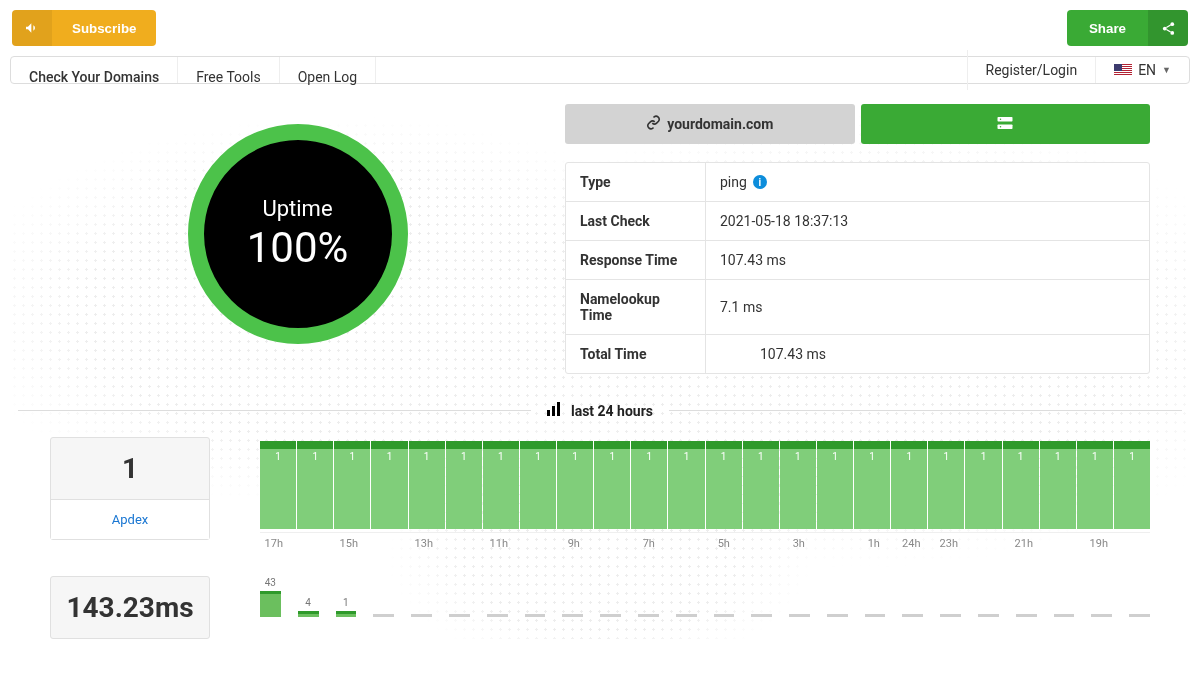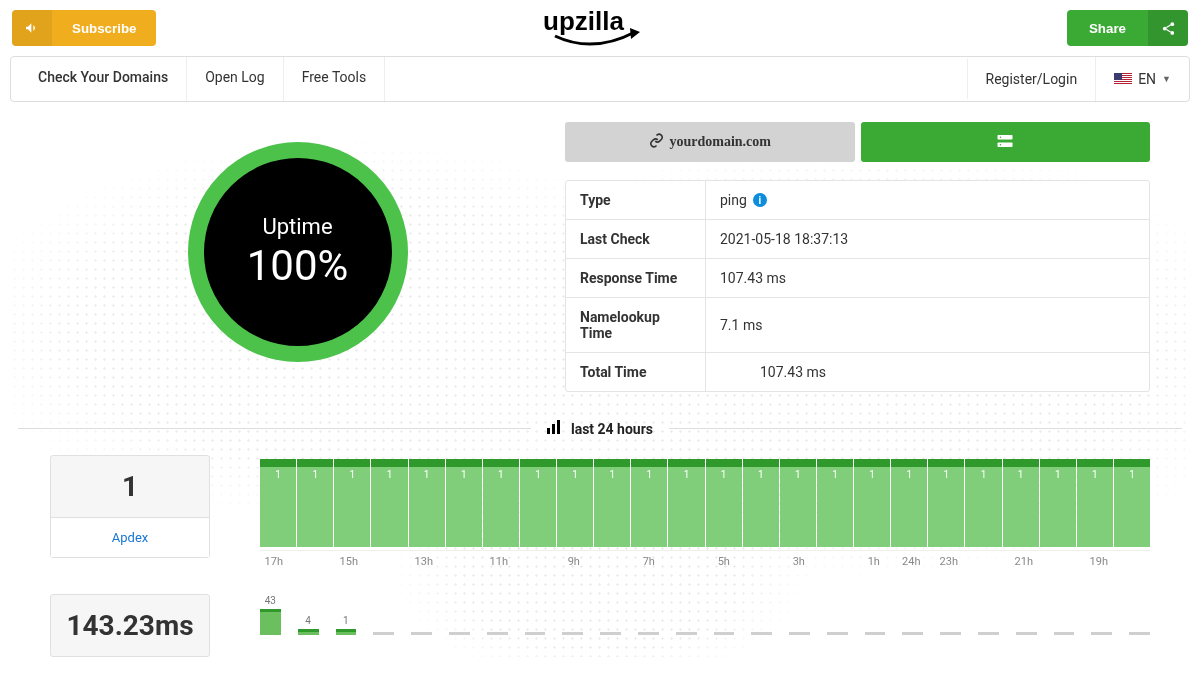--- a/index.html
+++ b/index.html
@@ -5,41 +5,41 @@
   * { box-sizing: border-box; margin: 0; padding: 0; }
   body { font-family: -apple-system, BlinkMacSystemFont, "Segoe UI", Roboto, Arial, sans-serif; background: #fff; color: #333; font-size: 14px; }
   .header { display: flex; align-items: center; justify-content: space-between; padding: 10px 12px; }
   .subscribe-btn { background: #f0ad1e; color: #fff; border: none; padding: 0; border-radius: 4px; font-weight: bold; display: flex; align-items: center; cursor: pointer; overflow:hidden; height:36px;}
   .subscribe-btn .icon-part{width:40px;height:100%;display:flex;align-items:center;justify-content:center;background:rgba(0,0,0,0.06);}
   .subscribe-btn .text-part{padding:0 20px;}
   .logo { position:absolute; left:50%; transform:translateX(-50%); display:flex; align-items:center; }
   .share-btn { background: #3aaa35; color: #fff; border: none; border-radius: 4px; display: flex; align-items: center; cursor: pointer; overflow:hidden; height:36px;}
   .share-btn .text-part{padding:0 22px; font-weight:600;}
   .share-btn .icon-part{width:40px;height:100%;display:flex;align-items:center;justify-content:center;background:rgba(0,0,0,0.12);}
-  .navbar { border: 1px solid #ddd; border-radius: 4px; margin: 0 10px 10px 10px; display: flex; height: 46px; padding-left: 9px; }
+  .navbar { border: 1px solid #ddd; border-radius: 4px; margin: 0 10px 10px 10px; display: flex; height: 28px; }
   .nav-left { display: flex; flex:1;}
   .nav-item { padding: 12px 18px; cursor: pointer; color: #333; border-right: 1px solid #eee; white-space:nowrap;}
   .nav-item:first-child { font-weight:500; }
   .nav-right { display: flex; align-items:center; }
   .nav-divider { border-left:1px solid #eee; padding:12px 18px; cursor:pointer;}
   .lang { display:flex; align-items:center; gap:6px; padding:0 18px; border-left:1px solid #eee; height:100%;}
   .flag { width:18px; height:12px; display:inline-block; background: linear-gradient(to bottom, #b22234 0 8%, #fff 8% 16%, #b22234 16% 24%, #fff 24% 32%, #b22234 32% 40%, #fff 40% 48%, #b22234 48% 56%, #fff 56% 64%, #b22234 64% 72%, #fff 72% 80%, #b22234 80% 88%, #fff 88% 100%); position:relative;}
   .flag::before{content:"";position:absolute;left:0;top:0;width:8px;height:7px;background:#3c3b6e;}
   .content { margin: 10px; border:0; position:relative; padding-top:10px;}
   .world-bg { position:absolute; inset:0; overflow:hidden; z-index:0; opacity:0.25; pointer-events:none;}
   .dot-map { width:100%; height:100%; background-image: radial-gradient(#bbb 1.2px, transparent 1.2px); background-size: 9px 9px; -webkit-mask-image: radial-gradient(ellipse 55% 60% at 28% 40%, #000 40%, transparent 60%), radial-gradient(ellipse 60% 70% at 72% 45%, #000 40%, transparent 60%), radial-gradient(ellipse 30% 35% at 50% 85%, #000 40%, transparent 60%); mask-image: radial-gradient(ellipse 55% 60% at 28% 40%, #000 40%, transparent 60%), radial-gradient(ellipse 60% 70% at 72% 45%, #000 40%, transparent 60%), radial-gradient(ellipse 30% 35% at 50% 85%, #000 40%, transparent 60%);}
   .top-section { display:flex; gap:20px; padding:0 40px 10px 40px; position:relative; z-index:1;}
   .left-col { flex: 0 0 45%; display:flex; justify-content:center; align-items:flex-start; padding-top:20px;}
   .right-col { flex: 1;}
   .gauge { width:220px; height:220px; border-radius:50%; background:#000; border:16px solid #4cc24a; display:flex; flex-direction:column; align-items:center; justify-content:center; color:#fff;}
   .gauge .label { font-size:22px; font-weight:400; margin-bottom:2px;}
   .gauge .value { font-size:42px; font-weight:400;}
   .tabs { display:flex; gap:6px; margin-bottom:18px;}
   .tab { flex:1; height:40px; display:flex; align-items:center; justify-content:center; border-radius:3px; cursor:pointer;}
-  .tab-domain { background:#d3d3d3; color:#333; font-weight:bold;font-family:Liberation Serif, serif;}
+  .tab-domain { background:#d3d3d3; color:#333; font-weight:bold;}
   .tab-server { background:#3aaa35; color:#fff;}
   .info-table { border:1px solid #e4e4e4; border-radius:3px; background:#fff;}
   .info-row { display:flex; border-bottom:1px solid #e4e4e4;}
   .info-row:last-child { border-bottom:none;gap:40px;}
   .info-label { width:140px; padding:11px 14px; font-weight:bold; border-right:1px solid #e4e4e4;}
   .info-value { padding:11px 14px; display:flex; align-items:center; gap:6px;}
   .info-icon { width:14px; height:14px; border-radius:50%; background:#0d8ddb; color:#fff; display:inline-flex; align-items:center; justify-content:center; font-size:10px; font-weight:bold;}
   .divider-title { display:flex; align-items:center; justify-content:center; gap:8px; margin:18px 0 18px 0; position:relative; z-index:1;}
   .divider-title::before, .divider-title::after { content:""; flex:1; height:1px; background:#ddd; margin:0 8px;}
   .divider-title .title-text { font-weight:bold; color:#222;}
@@ -66,45 +66,38 @@
 
 <div class="header">
   <button class="subscribe-btn">
     <span class="icon-part">
       <svg width="16" height="16" viewBox="0 0 24 24" fill="#fff">
           <path d="M3 10v4h3l5 5V5L6 10H3zm13.5 2a4.5 4.5 0 0 0-2.5-4v8a4.5 4.5 0 0 0 2.5-4z"></path>
         </svg>
     </span>
     <span class="text-part">Subscribe</span>
   </button>
-  <div class="logo">
-    <svg width="130" height="44" viewBox="0 0 130 44">
-      <text x="8" y="24" font-family="Arial" font-size="26" font-weight="bold" fill="#000">upzilla</text>
-      <path d="M20 30 Q58 48 100 26" stroke="#000" stroke-width="3" fill="none"></path>
-      <path d="M95 22 L105 26 L96 33 Z" fill="#000"></path>
-    </svg>
-  </div>
   <button class="share-btn">
     <span class="text-part">Share</span>
     <span class="icon-part">
       <svg width="15" height="15" viewBox="0 0 24 24" fill="#fff">
           <circle cx="18" cy="5" r="3"></circle>
           <circle cx="6" cy="12" r="3"></circle>
           <circle cx="18" cy="19" r="3"></circle>
           <path d="M8.6 13.5l6.8 4M15.4 6.5l-6.8 4" stroke="#fff" stroke-width="2"></path>
         </svg>
     </span>
   </button>
 </div>
 
 <div class="navbar">
   <div class="nav-left">
     <div class="nav-item">Check Your Domains</div>
+    <div class="nav-item">Free Tools</div>
     <div class="nav-item">Open Log</div>
-    <div class="nav-item">Free Tools</div>
   </div>
   <div class="nav-right">
     <div class="nav-divider">Register/Login</div>
     <div class="lang">
       <span class="flag"></span>
       <span>EN</span>
       <span style="font-size:9px;color:#666;">▼</span>
     </div>
   </div>
 </div>

